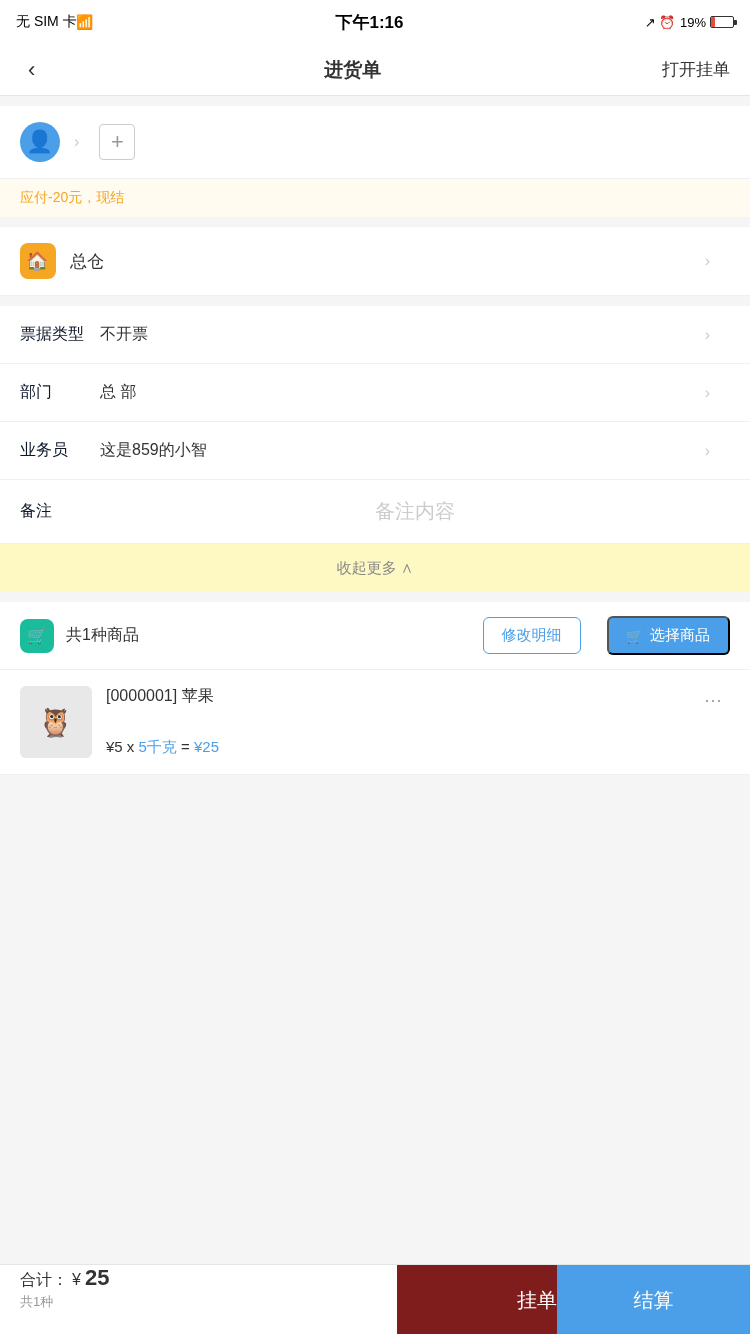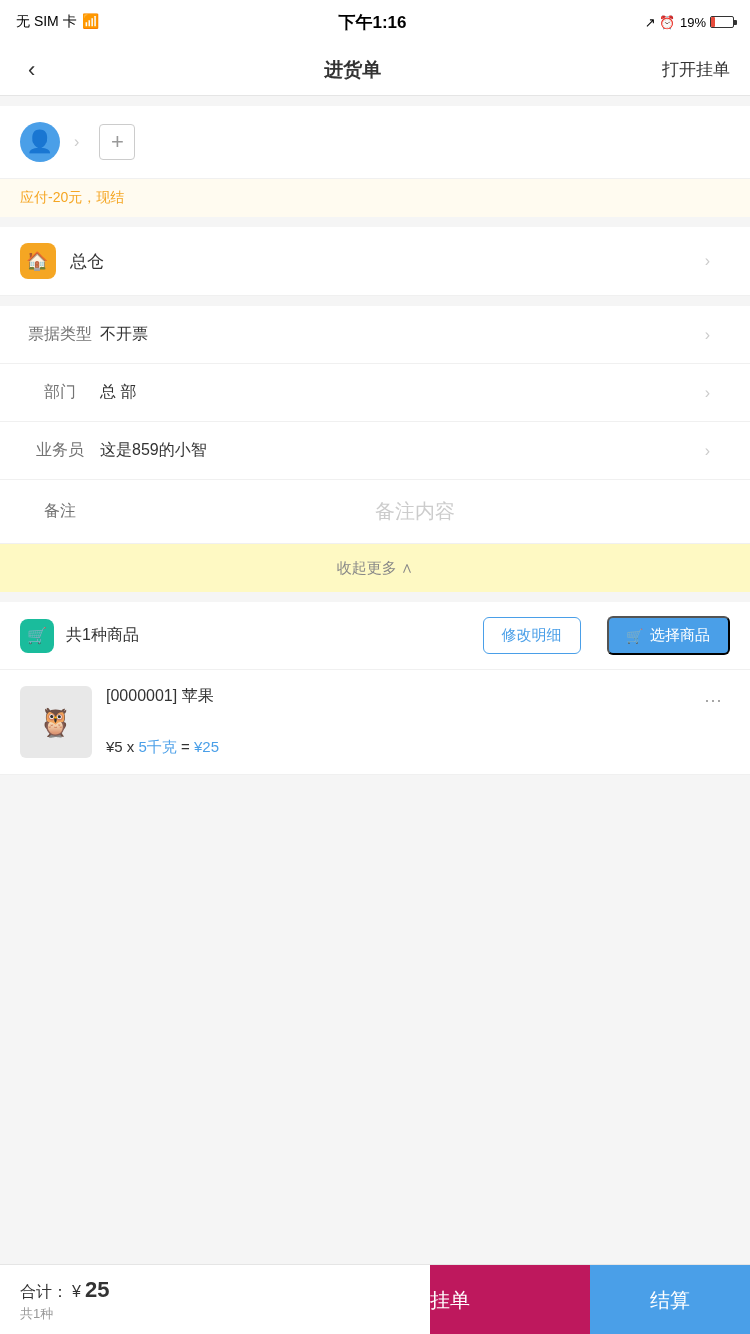--- a/index.html
+++ b/index.html
@@ -16,21 +16,21 @@
     .status-bar {
       background: #fff;
       height: 44px;
       display: flex;
       align-items: center;
       justify-content: space-between;
       padding: 0 16px;
       font-size: 15px;
       font-weight: 500;
     }
-    .status-left { display: flex; gap: 6px; font-size: 14px; }
+    .status-left { display: flex; align-items: center; font-size: 14px; }
     .status-center { font-size: 17px; font-weight: 600; }
     .status-right { display: flex; align-items: center; gap: 4px; font-size: 13px; }
     .battery-icon {
       width: 24px; height: 12px; border: 1.5px solid #333; border-radius: 2px;
       position: relative; display: inline-block; vertical-align: middle;
     }
     .battery-icon::after {
       content: ''; position: absolute; right: -4px; top: 3px;
       width: 2.5px; height: 5px; background: #333; border-radius: 0 1px 1px 0;
     }
@@ -112,21 +112,21 @@
     
     .form-row {
       display: flex;
       align-items: center;
       padding: 18px 20px;
       background: #fff;
       border-bottom: 1px solid #f0f0f0;
       min-height: 58px;
     }
     .form-label {
-      font-size: 16px; color: #737373; width: 80px; flex-shrink: 0; text-align: center;
+      font-size: 16px; color: #0f172a; width: 80px; flex-shrink: 0;
     }
     .form-value {
       flex: 1; font-size: 16px; color: #333;
     }
     .form-placeholder {
       flex: 1; font-size: 20px; color: #ccc; text-align: center;
     }
 
     
     .collapse-row {
@@ -199,32 +199,32 @@
       position: fixed;
       bottom: 0; left: 0; right: 0;
       width: 750px;
       height: 70px;
       display: flex;
       background: #fff;
       border-top: 1px solid #e5e5e5;
     }
     .bottom-total {
       flex: 1; display: flex; flex-direction: column;
-      justify-content: center; padding: 0 20px;
+      justify-content: flex-start; padding: 0 20px;
     }
     .total-main { font-size: 16px; color: #333; display: flex; align-items: baseline; gap: 4px; }
     .total-amount { font-size: 22px; font-weight: 600; color: #333; }
     .total-sub { font-size: 13px; color: #999; margin-top: 2px; }
     .btn-hang {
-      width: 160px; height: 70px; background: #be185d;
-      display: flex; align-items: center; justify-content: flex-start;
+      width: 160px; height: 70px; background: #7f1d1d;
+      display: flex; align-items: center; justify-content: flex-end;
       font-size: 20px; color: #fff; cursor: pointer; font-weight: 500;
     }
     .btn-checkout {
-      width: 160px; height: 70px; background: #4a9fe8;
+      width: 193px; height: 70px; background: #4a9fe8;
       display: flex; align-items: center; justify-content: center;
       font-size: 20px; color: #fff; cursor: pointer; font-weight: 500;
     }
   </style>
 </head>
 <body>
 
 <div class="status-bar">
   <div class="status-left">
     <span>无 SIM 卡</span>

